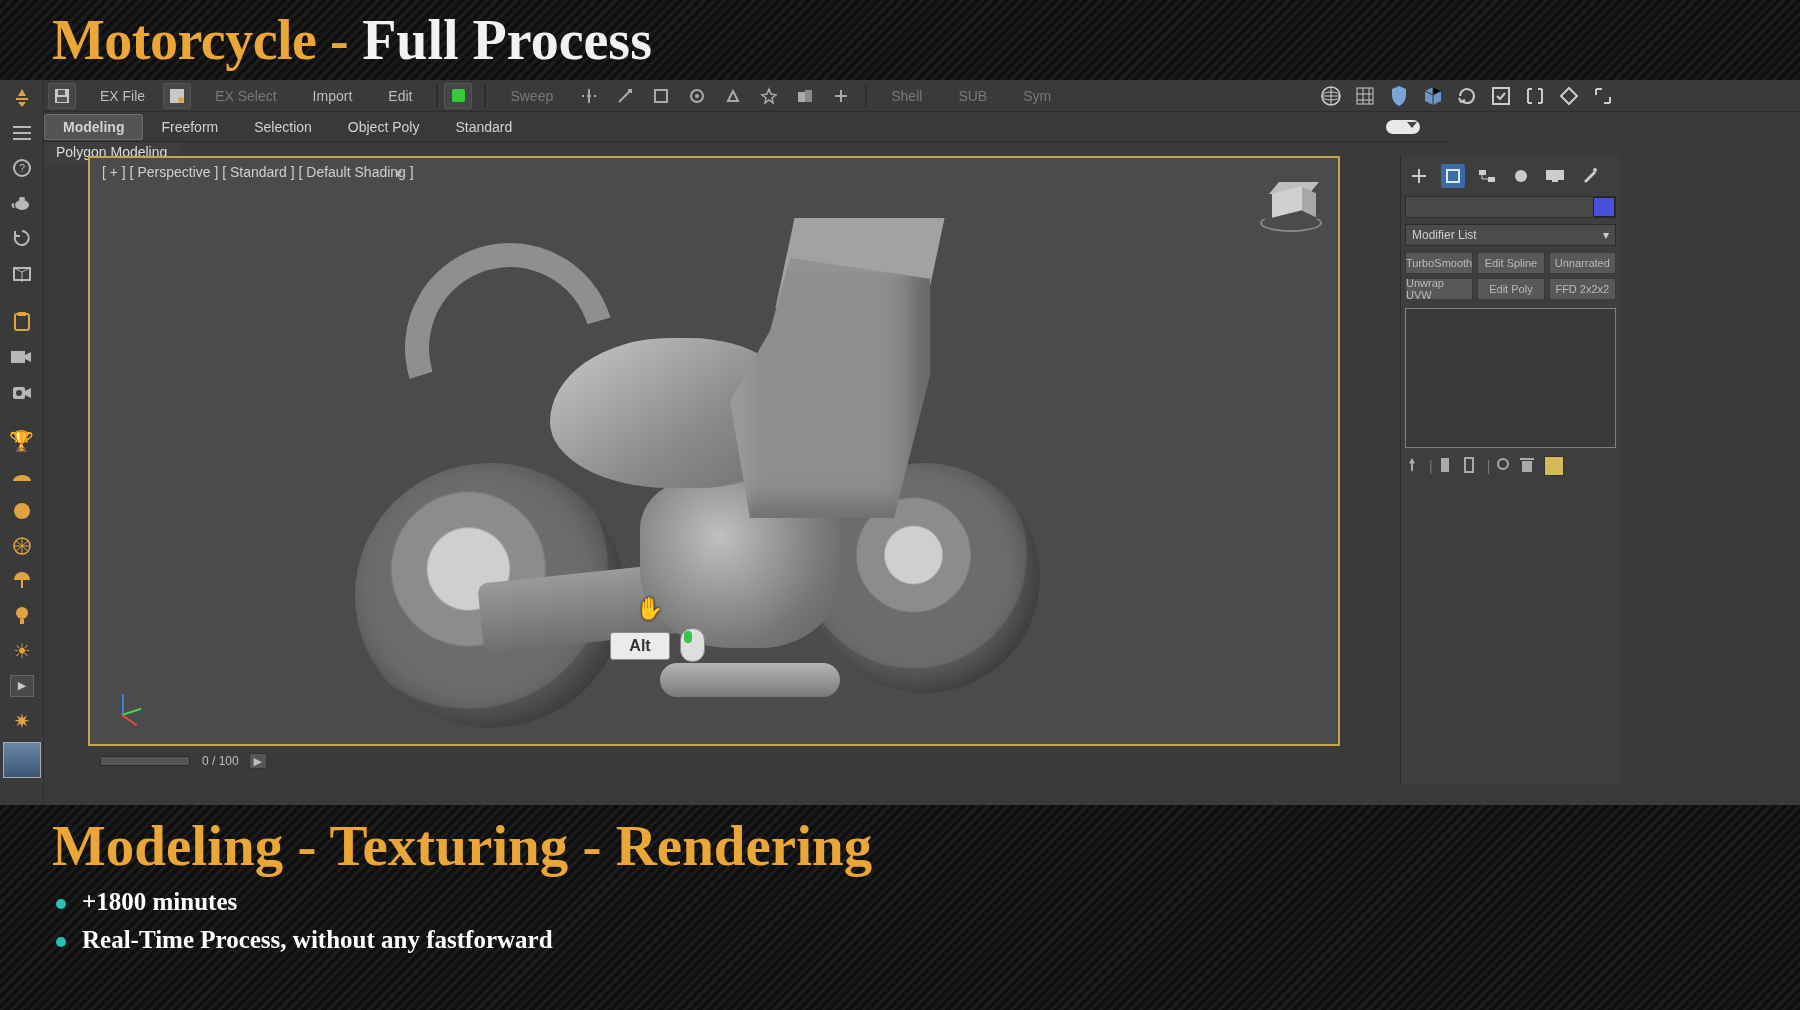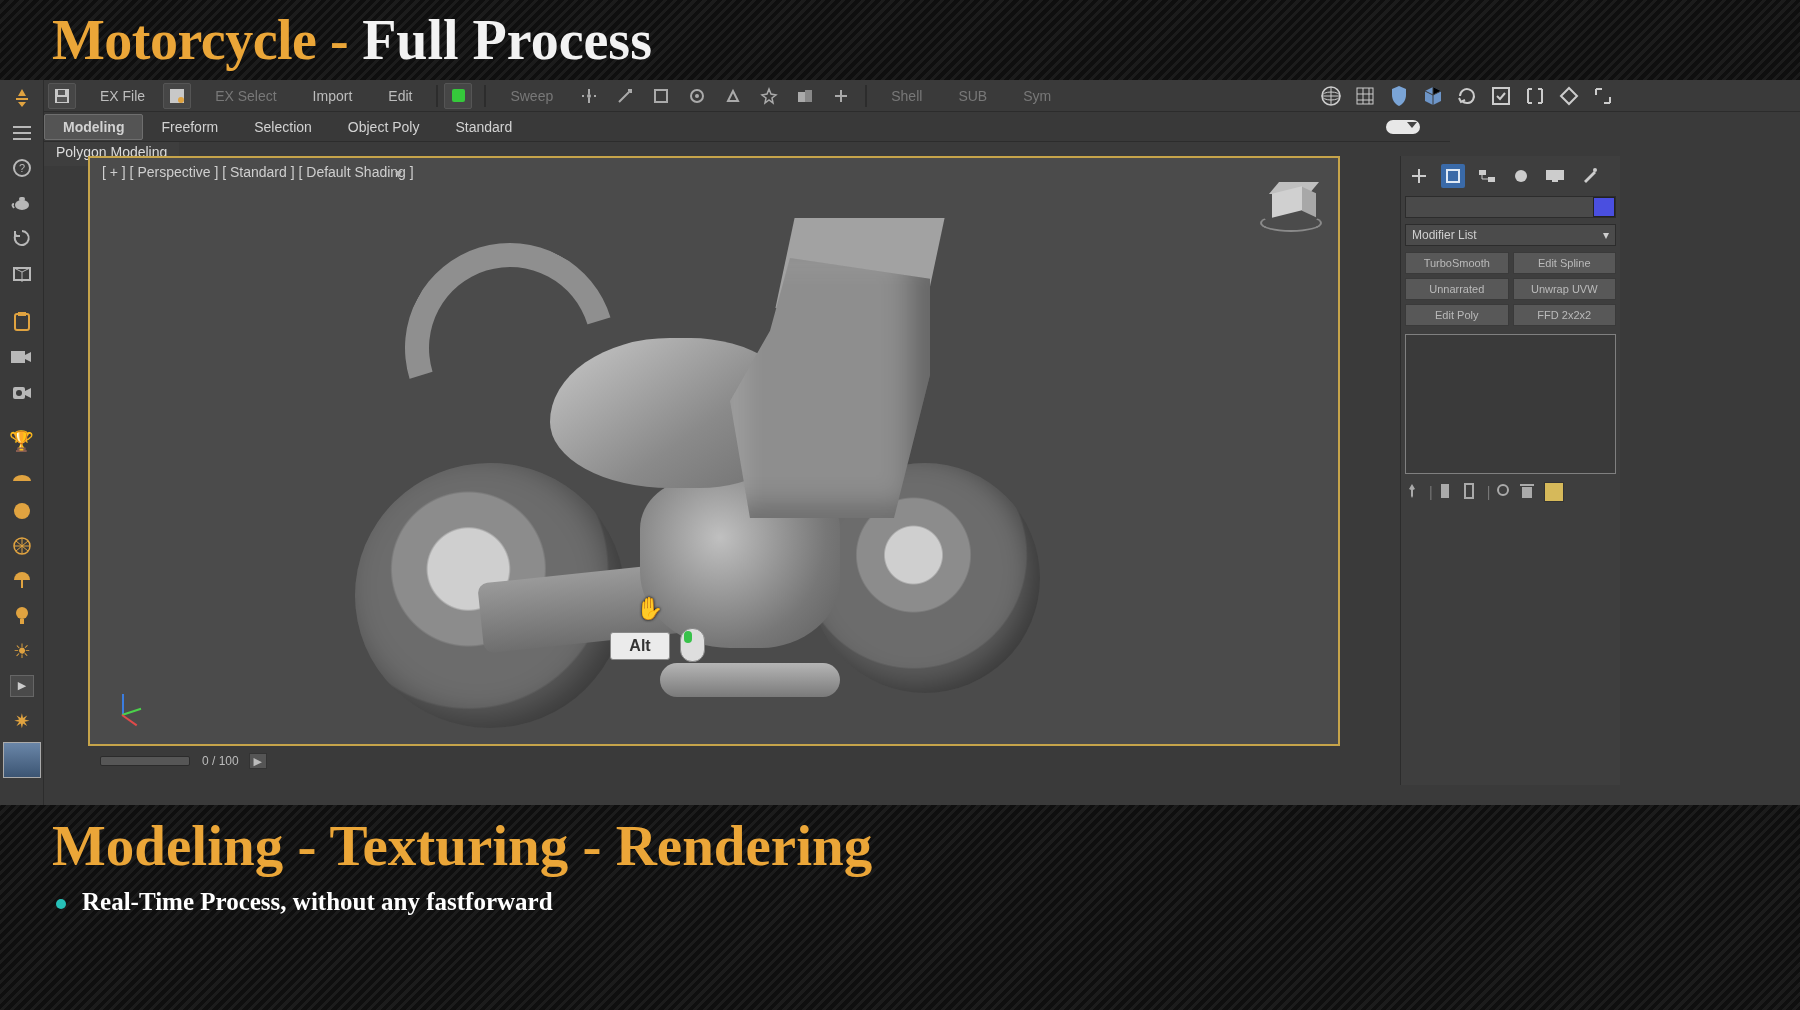--- a/index.html
+++ b/index.html
@@ -107,21 +107,21 @@
   .slider-row .track { height:10px; background:#565656; border:1px solid #2b2b2b; border-radius:2px; flex:0 0 90px; margin:0 12px;}
   .slider-row .arrow { width:18px; height:16px; background:#555; border:1px solid #333; display:flex; align-items:center; justify-content:center; font-size:11px;}
 
   
   .rpanel { position:absolute; right:180px; top:76px; width:220px; bottom:20px; background:#3e3e3e; border-left:1px solid #2c2c2c; padding:4px;}
   .rpanel .row-icons { display:flex; gap:10px; padding:4px 2px 8px; align-items:center;}
   .rpanel .row-icons .ic { width:24px; height:24px; display:flex; align-items:center; justify-content:center; color:#c9c9c9;}
   .rpanel .colorbox { position:relative; height:22px; background:#4a4a4a; border:1px solid #2c2c2c; margin-bottom:6px;}
   .rpanel .colorbox .sw { position:absolute; right:0; top:0; width:22px; height:20px; background:#4a4fe0; border:1px solid #222;}
   .rpanel .drop { height:22px; background:#4b4b4b; border:1px solid #2c2c2c; padding:2px 6px; font-size:12px; color:#cfcfcf; display:flex; justify-content:space-between; align-items:center;}
-  .rpanel .btn-grid { display:grid; grid-template-columns:1fr 1fr; gap:4px; margin-top:6px;}
+  .rpanel .btn-grid { display:grid; grid-template-columns:1fr 1fr 1fr; gap:4px; margin-top:6px;}
   .rpanel .mbtn { background:#585858; border:1px solid #3a3a3a; height:22px; font-size:11px; color:#bababa; display:flex; align-items:center; justify-content:center;}
   .rpanel .stack { height:140px; border:1px solid #808080; background:#3a3a3a; margin-top:8px;}
   .rpanel .toolrow { display:flex; gap:6px; margin-top:8px; align-items:center; color:#a8a8a8;}
   .rpanel .toolrow .ic{width:18px;height:18px;}
   .rpanel .toolrow .cfg{width:20px;height:20px;background:#d6b95a;border:1px solid #333;}
 
   
   .footer {
     position:absolute; left:0; top:805px; width:100%; height:205px;
     padding:8px 52px;
@@ -498,16 +498,17 @@
             </svg></div>
         <div class="cfg"></div>
       </div>
     </div>
 
   </div>
 
   <div class="footer">
     <div class="footer-title">Modeling - Texturing - Rendering</div>
     <ul class="bullets">
+      <li>+1800 minutes</li>
       <li>Real-Time Process, without any fastforward</li>
     </ul>
   </div>
 </div>
 
 </body></html>

